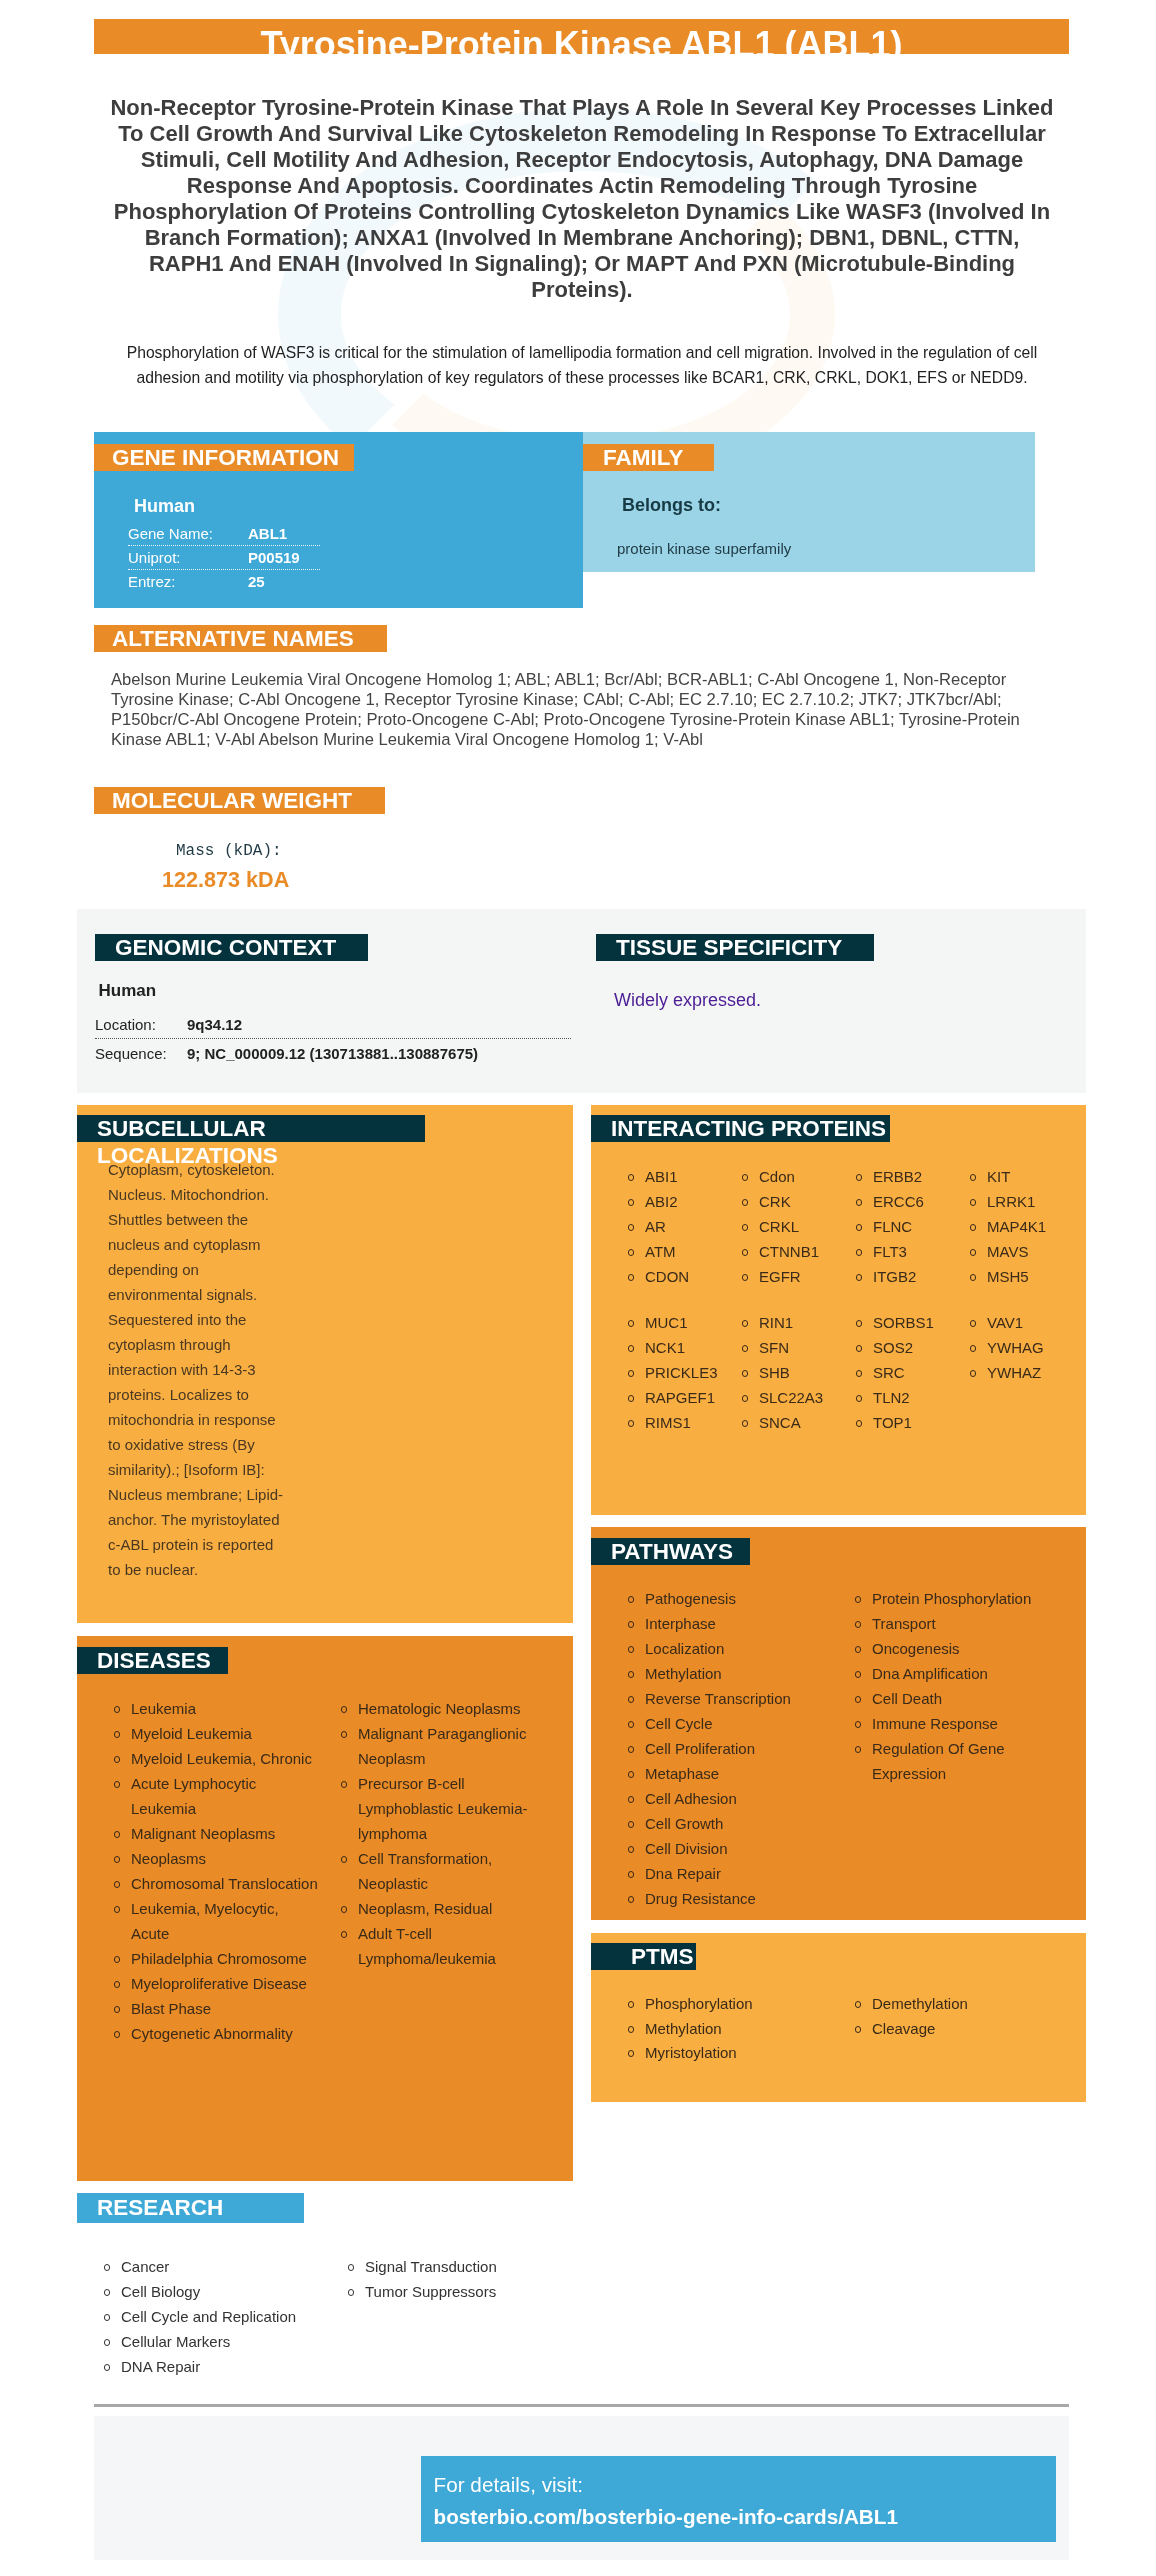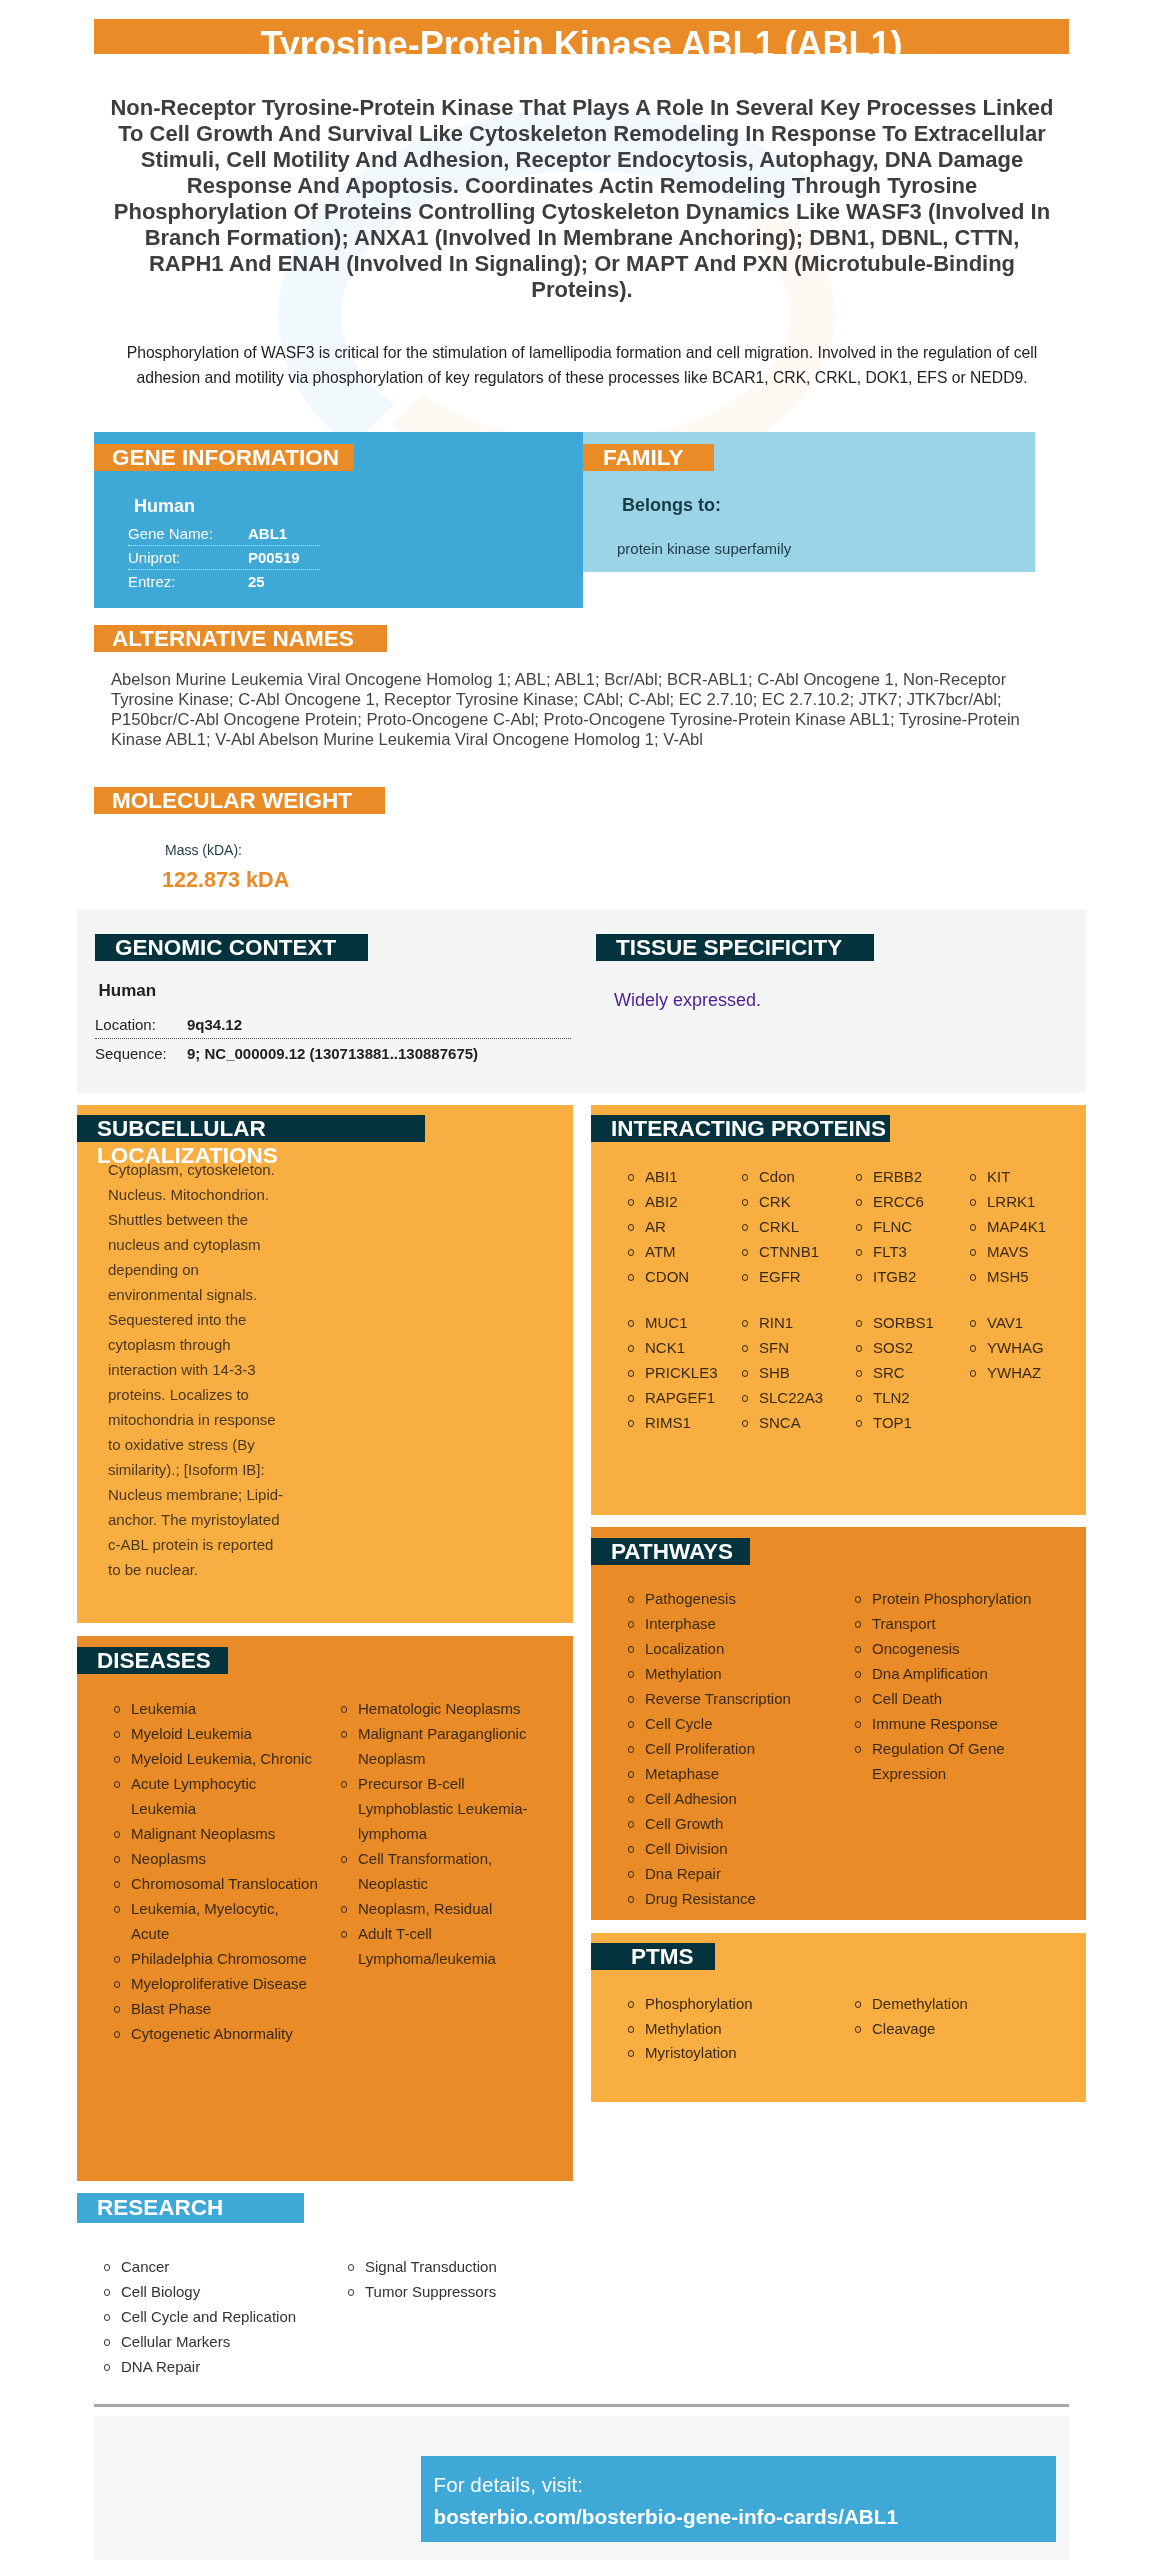--- a/index.html
+++ b/index.html
@@ -26,21 +26,21 @@
   .kv-table { position: absolute; left: 34px; top: 90px; width: 192px; font-size: 15px; color: #fff; }
   .kv-row { display: flex; height: 24px; line-height: 24px; }
   .kv-row.dotted { border-bottom: 1.8px dotted #e6f4fa; }
   .kv-label { width: 120px; }
   .kv-value { font-weight: bold; }
 
   .belongs { font-weight: bold; font-size: 18px; color: #173a44; }
   .family-val { font-size: 15px; color: #1f3a45; }
 
   .alt-names { left: 111px; top: 670px; width: 952px; font-size: 16.6px; line-height: 20px; color: #444; }
-  .mass-label { left: 165px; top: 842px; font-size: 14px; color: #1f3a45; }
+  .mass-label { left: 176px; top: 842px; font-size: 16px; color: #1f3a45; font-family: Liberation Mono, monospace; }
   .mass-value { left: 162px; top: 867px; font-size: 21.6px; font-weight: bold; color: #e98b27; }
 
   .genomic-box { left: 77px; top: 909px; width: 1009px; height: 184px; background: #f4f6f6; }
   .genomic-tbl { font-size: 15px; color: #222; }
   .g-row { display: flex; height: 29px; line-height: 29px; }
   .g-row.dotted { border-bottom: 1.8px dotted #555; }
   .g-label { width: 92px; }
   .g-value { font-weight: bold; }
 
   .panel-light { background: #f9ae42; }
@@ -237,21 +237,21 @@
     <li>Hematologic Neoplasms</li>
     <li>Malignant Paraganglionic Neoplasm</li>
     <li>Precursor B-cell Lymphoblastic Leukemia-lymphoma</li>
     <li>Cell Transformation, Neoplastic</li>
     <li>Neoplasm, Residual</li>
     <li>Adult T-cell Lymphoma/leukemia</li>
   </ul>
 </div>
 
 <div class="abs panel-light" style="left:591px;top:1933px;width:495px;height:169px;">
-  <div class="hdr-dark" style="position:absolute;left:0;top:10px;width:124px;padding-left:40px;">PTMS</div>
+  <div class="hdr-dark" style="position:absolute;left:0;top:10px;width:105px;padding-left:40px;">PTMS</div>
   <ul class="list" style="position:absolute;left:34px;top:58px;width:225px;">
     <li>Phosphorylation</li>
     <li>Methylation</li>
   </ul>
   <ul class="list" style="position:absolute;left:261px;top:58px;width:207px;">
     <li>Demethylation</li>
     <li>Cleavage</li>
   </ul>
   <ul class="list" style="position:absolute;left:34px;top:107px;width:225px;">
     <li>Myristoylation</li>

